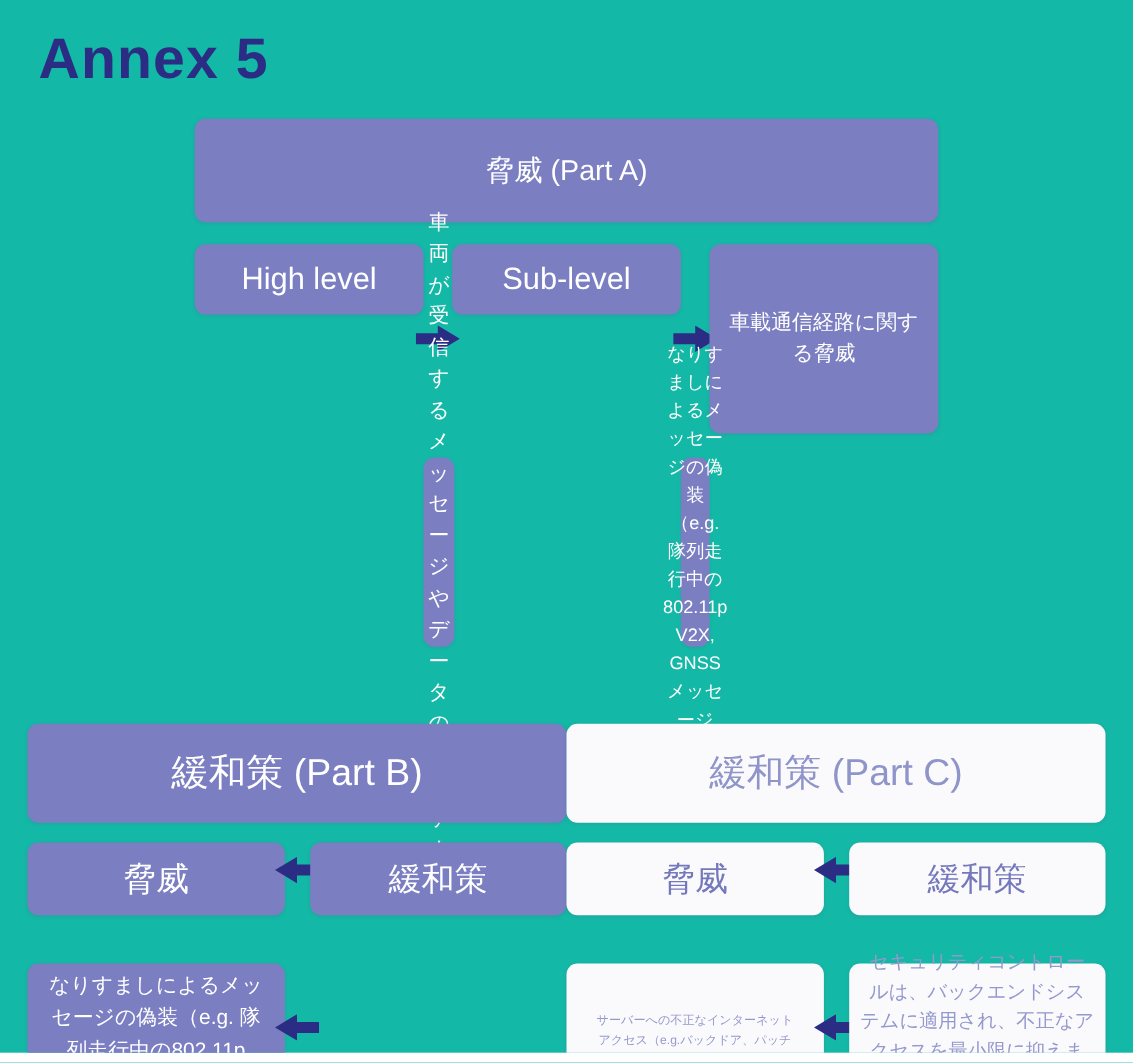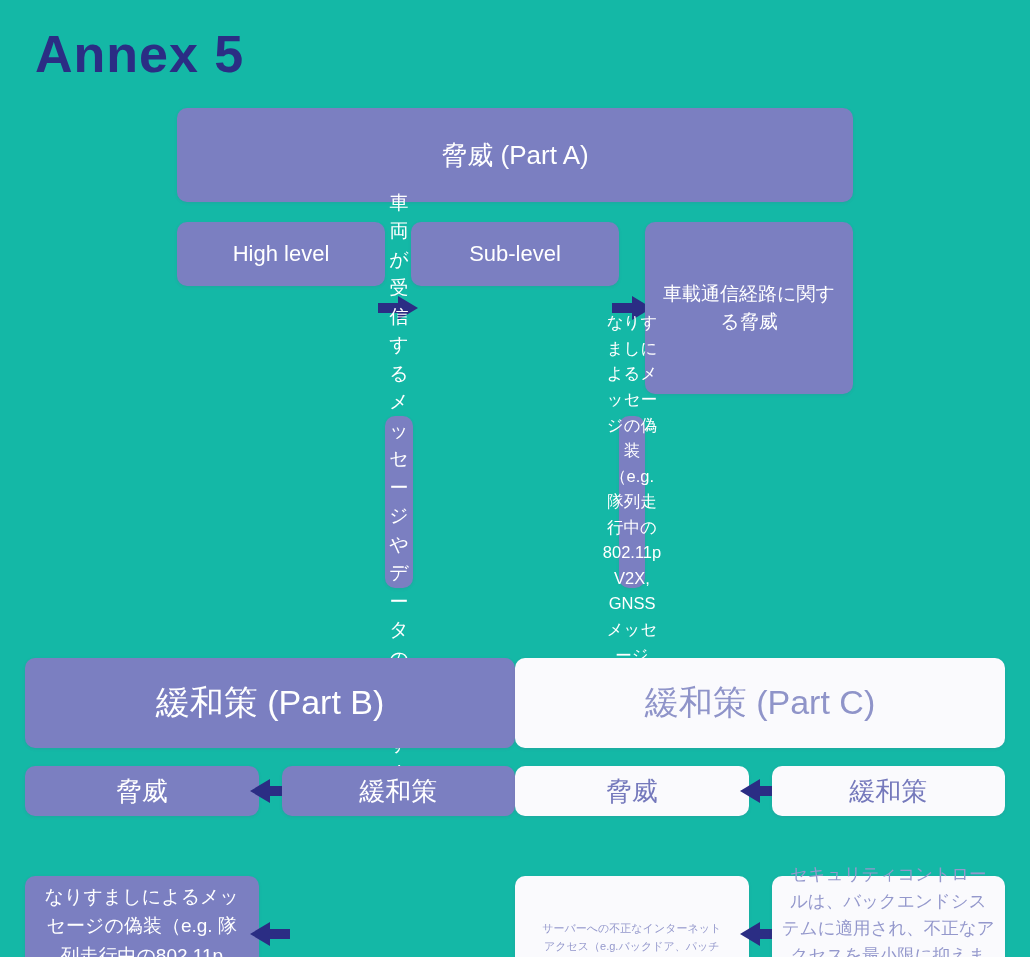--- a/index.html
+++ b/index.html
@@ -34,21 +34,21 @@
   .light  { background: #fafafd; }
 
   
   .part-a { width: 676px; margin-left: 152px; }
   .header-a { height: 94px; font-size: 26px; margin-bottom: 20px; }
   .grid-a {
     display: grid;
     grid-template-columns: 1fr 26px 1fr 26px 1fr;
     row-gap: 22px;
   }
-  .label-box { height: 64px; font-size: 22px; }
+  .label-box { height: 64px; font-size: 28px; }
   .arrow-cell {
     display: flex;
     align-items: center;
     justify-content: center;
   }
   .arrow-cell svg { flex: none; }
   .content-a {
     height: 172px;
     font-size: 19px;
     line-height: 1.5;
@@ -65,21 +65,21 @@
   .part {
     display: grid;
     grid-template-columns: 1fr 23px 1fr;
   }
   .part-header {
     grid-column: 1 / -1;
     height: 90px;
     font-size: 34px;
     margin-bottom: 18px;
   }
-  .bc-label { height: 50px; font-size: 26px; margin-bottom: 16px; }
+  .bc-label { height: 66px; font-size: 30px; }
   .bc-content {
     height: 159px;
     font-size: 19px;
     line-height: 1.55;
     padding: 12px 14px;
     margin-top: 44px;
   }
   .bc-content.small { font-size: 11px; padding: 12px 27px; line-height: 1.6; }
   .bc-content.medium { font-size: 17.5px; padding: 12px 10px; }
   .arrow-cell.under { margin-bottom: 16px; }

